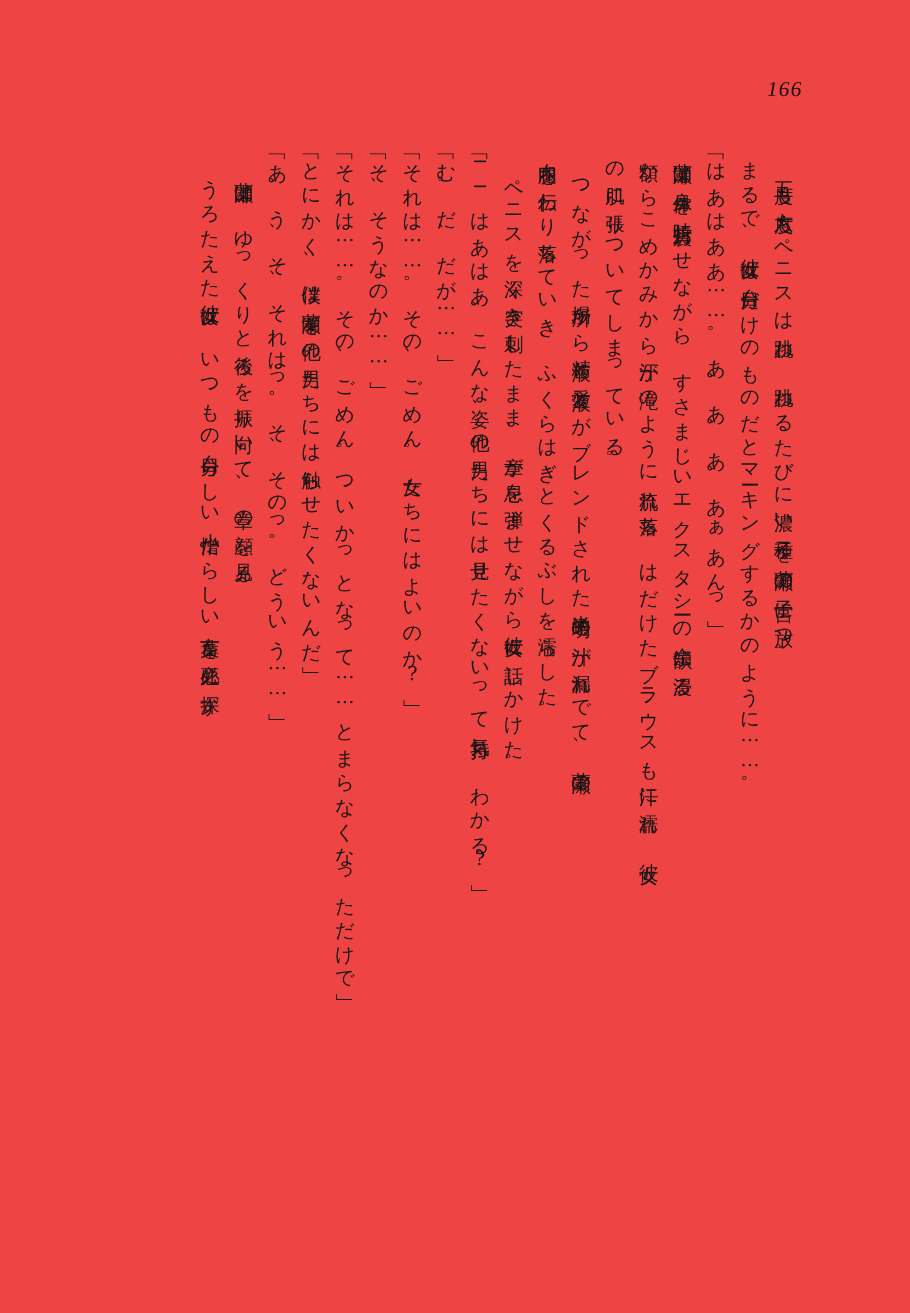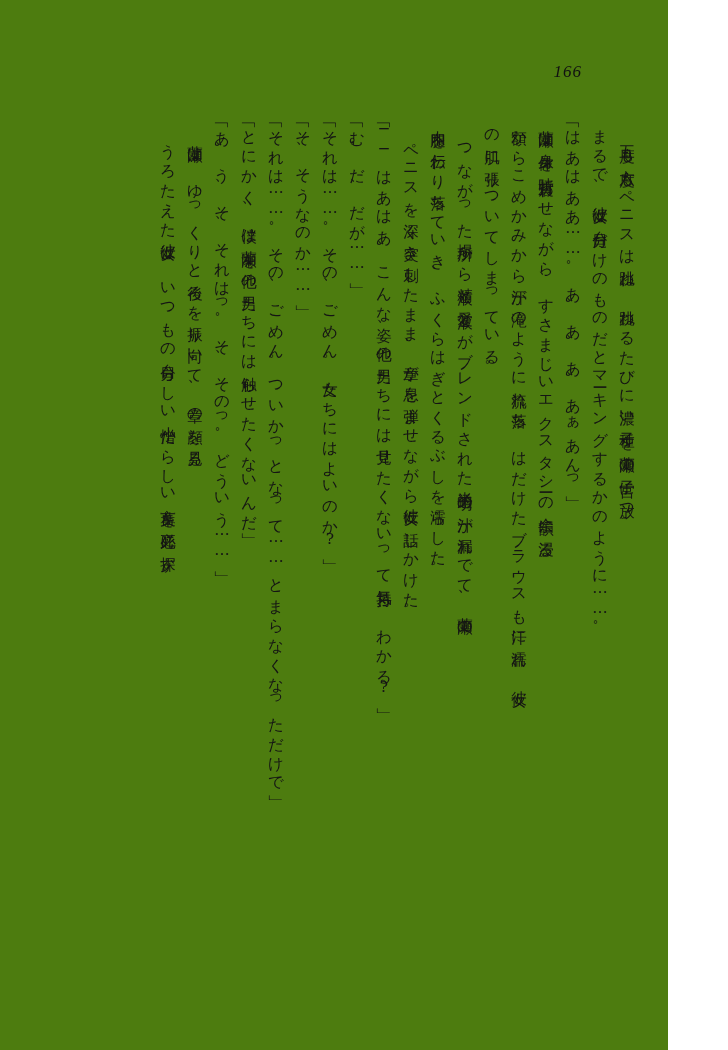--- a/index.html
+++ b/index.html
@@ -9,23 +9,23 @@
   body {
     width: 728px;
     height: 1050px;
     background: #ffffff;
     font-family: "Liberation Serif", "DejaVu Serif", serif;
     color: #1a1a1a;
     overflow: hidden;
   }
   #page {
     position: relative;
-    width: 668px;
+    width: 728px;
     height: 1050px;
-    background: #4d7c0f;
+    background: #ef4444;
   }
   #page-number {
     position: absolute;
     top: 62px;
     right: 86px;
     font-size: 17px;
     font-style: italic;
     font-family: "Liberation Serif", "DejaVu Serif", serif;
     letter-spacing: 1px;
     color: #111;

